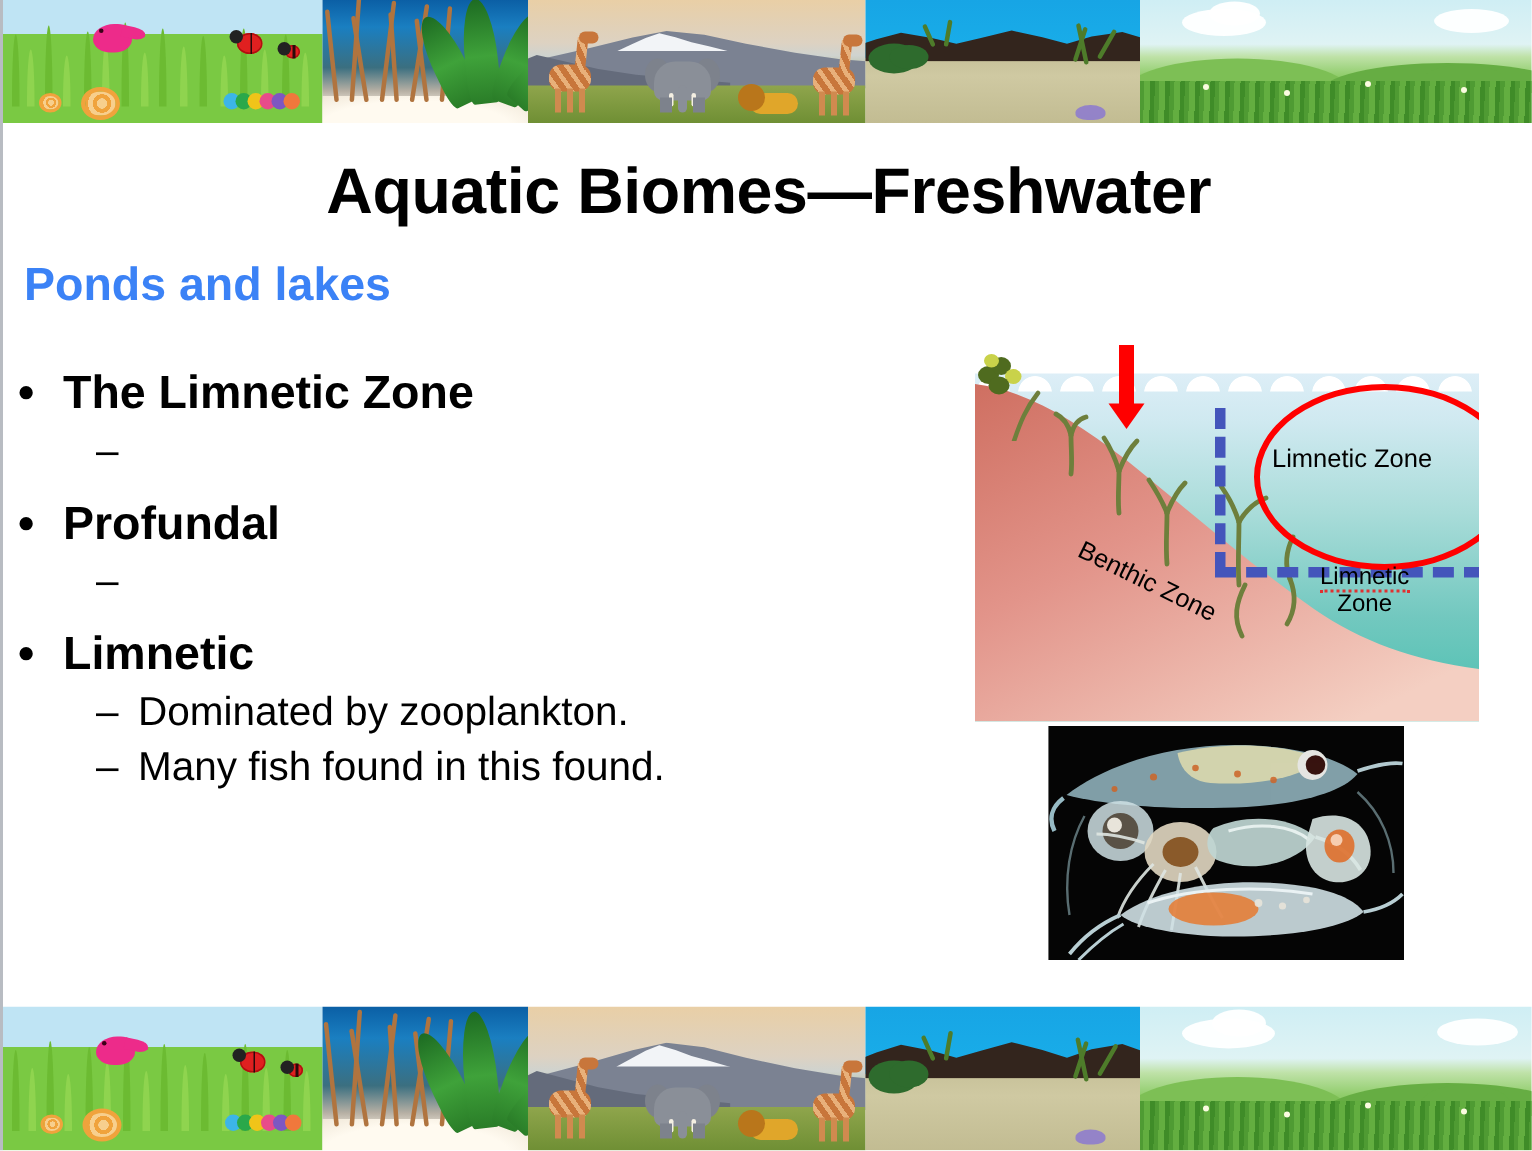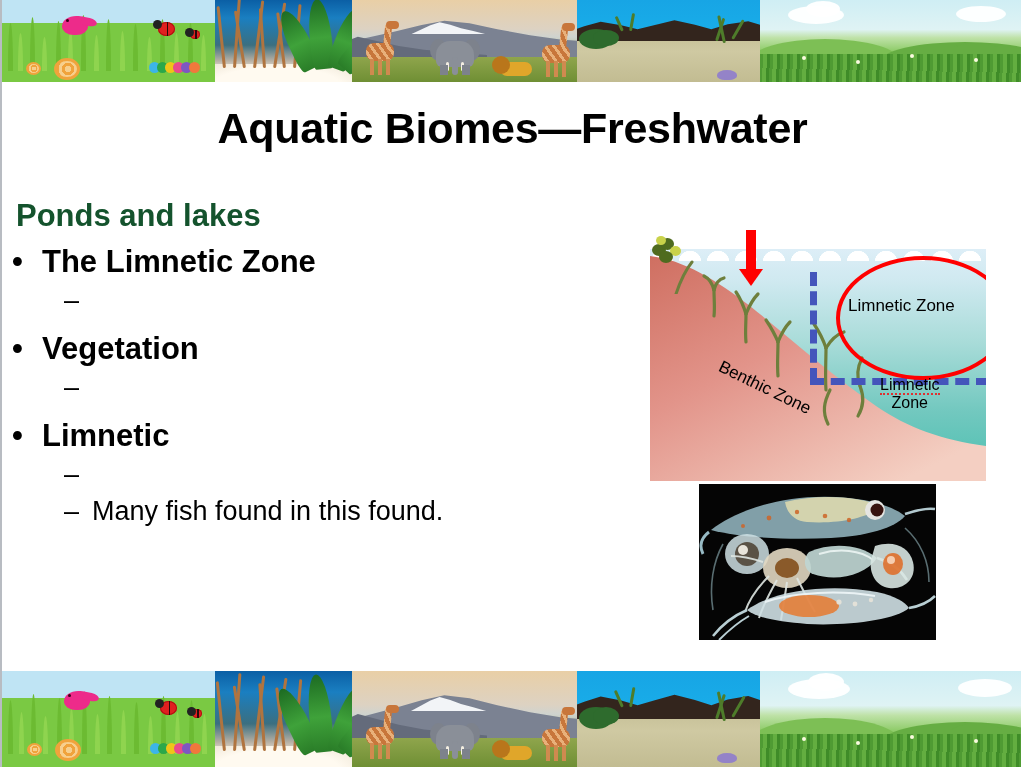--- a/index.html
+++ b/index.html
@@ -86,21 +86,21 @@
   .cloud{position:absolute;background:#fff;border-radius:50%;opacity:.95;}
   .mound{position:absolute;background:#7dbf55;border-radius:50% 50% 0 0/100% 100% 0 0;}
   .mound2{background:#66ad43;}
   .meadowgrass{position:absolute;left:0;bottom:0;width:100%;height:34%;
      background:repeating-linear-gradient(92deg,#4f9b33 0 3px,#63ae40 3px 7px,#3f8c28 7px 10px);}
   .dot{position:absolute;width:4px;height:4px;background:#fbfbe0;border-radius:50%;}
 
   
   .title{position:absolute;left:0;top:104px;width:1021px;text-align:center;
      font-size:43px;font-weight:bold;letter-spacing:-.3px;color:#000;font-family:"Liberation Sans", sans-serif;}
-  .lead{position:absolute;left:14px;top:198px;font-size:31px;font-weight:bold;color:#14532d;}
+  .lead{position:absolute;left:14px;top:172px;font-size:31px;font-weight:bold;color:#3b82f6;}
 
   .bullets{position:absolute;left:10px;top:240px;width:640px;}
   .lv1{display:flex;align-items:flex-start;font-size:31px;font-weight:bold;color:#000;margin-top:4px;}
   .lv1 .dot-b{width:30px;flex:0 0 30px;text-align:left;}
   .lv2{display:flex;align-items:flex-start;font-size:27px;font-weight:normal;color:#000;
        margin-left:52px;margin-top:4px;line-height:1.22;}
   .lv2 .dash{width:28px;flex:0 0 28px;}
   .lv2 .txt{max-width:520px;}
 
   
@@ -274,32 +274,33 @@
     <div class="lv1">
       <span class="dot-b">•</span>
       <span>The Limnetic Zone</span>
     </div>
     <div class="lv2">
       <span class="dash">–</span>
     </div>
 
     <div class="lv1" style="margin-top:14px">
       <span class="dot-b">•</span>
-      <span>Vegetation</span>
+      <span>Profundal</span>
     </div>
     <div class="lv2">
       <span class="dash">–</span>
     </div>
 
     <div class="lv1" style="margin-top:14px">
       <span class="dot-b">•</span>
       <span>Limnetic</span>
     </div>
     <div class="lv2">
       <span class="dash">–</span>
+      <span class="txt">Dominated by zooplankton.</span>
     </div>
     <div class="lv2">
       <span class="dash">–</span>
       <span class="txt">Many fish found in this found.</span>
     </div>
   </div>
 
   <div class="diagram">
     <div class="water"></div>
     <div class="waves"></div>

